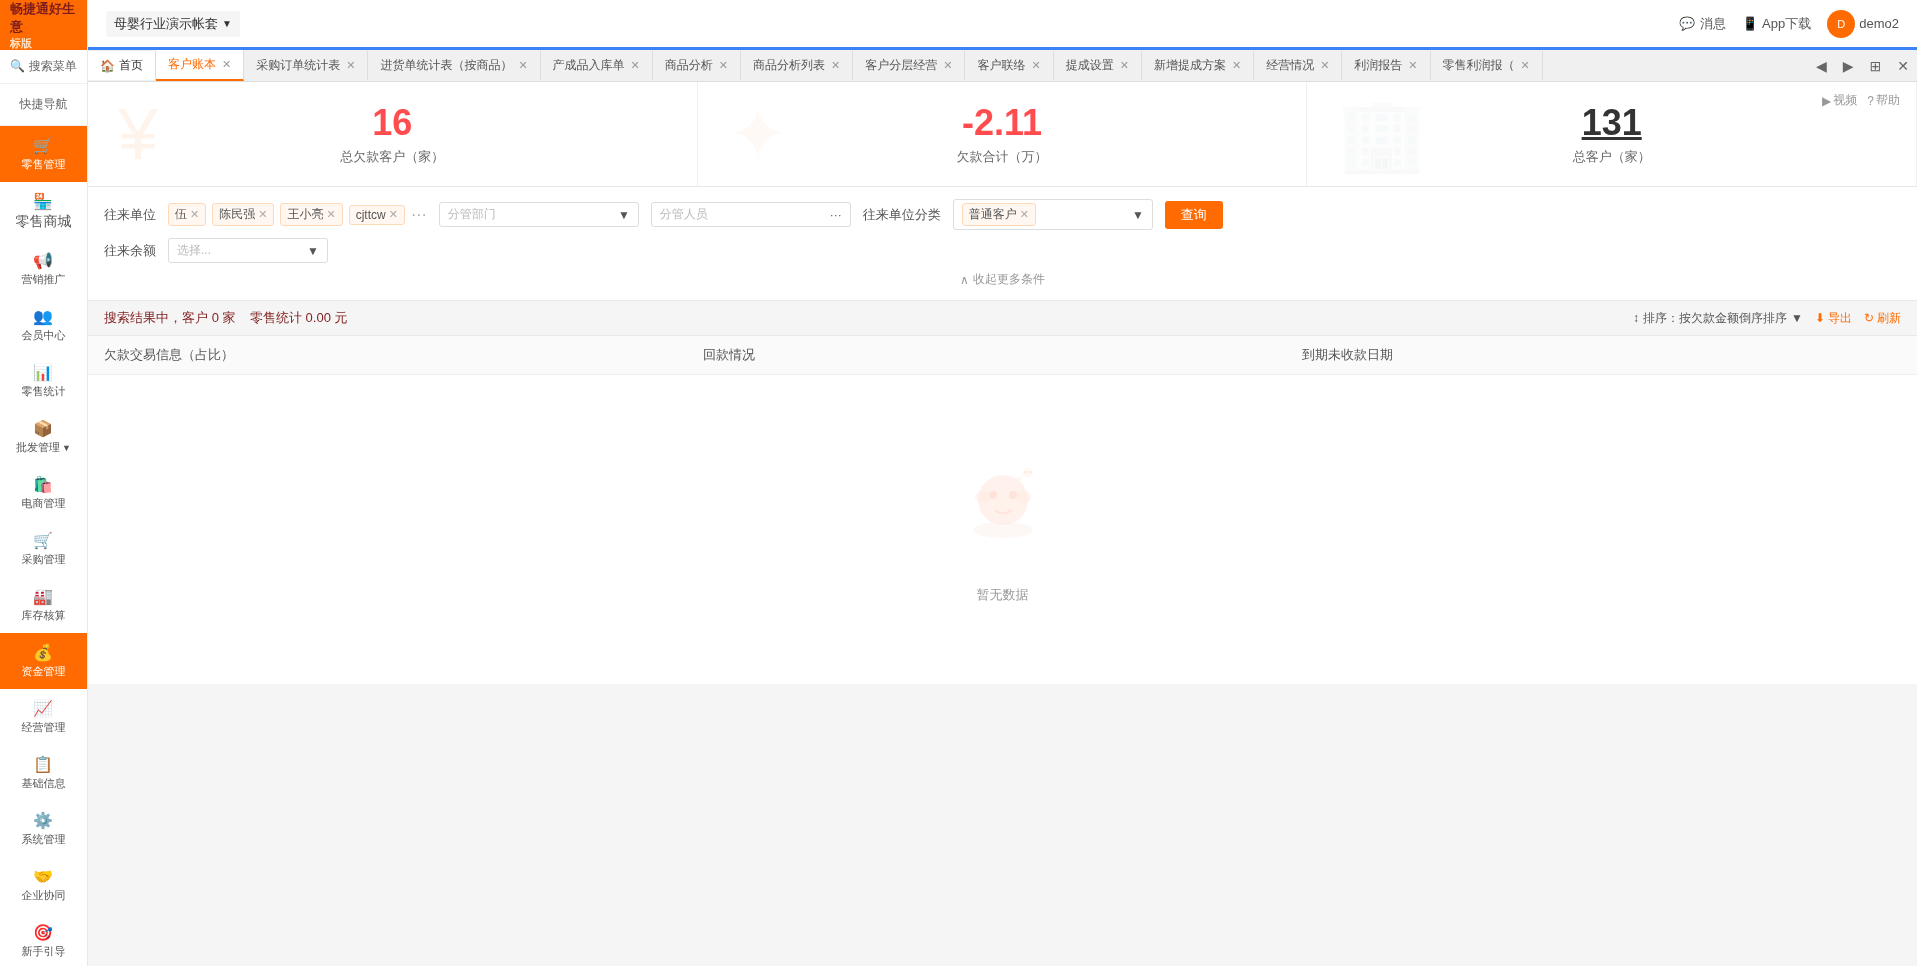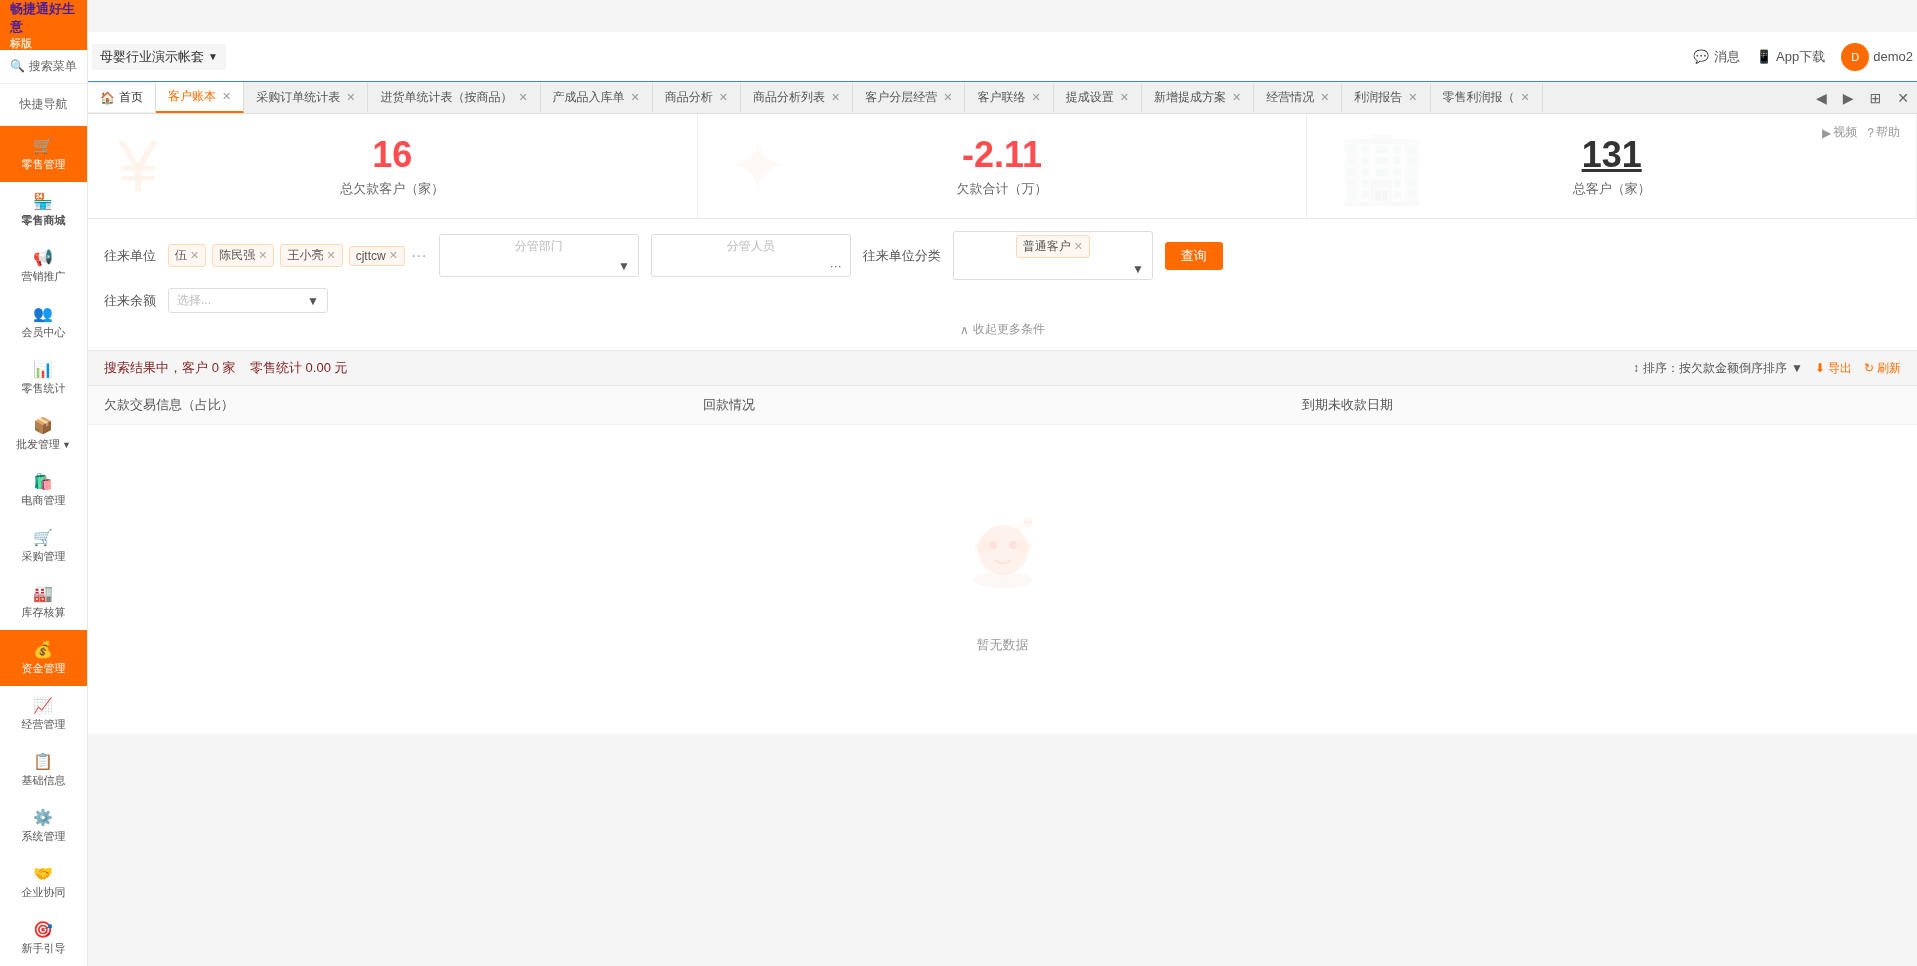--- a/index.html
+++ b/index.html
@@ -15,21 +15,21 @@
     .sidebar-logo-text { color: #fff; font-size: 12px; font-weight: bold; }
     .sidebar-search { padding: 8px; text-align: center; font-size: 12px; color: #666; cursor: pointer; border-bottom: 1px solid #f0f0f0; }
     .sidebar-nav { padding: 6px 0; border-bottom: 1px solid #f0f0f0; }
     .sidebar-nav-item { display: flex; align-items: center; justify-content: center; padding: 6px 4px; font-size: 12px; color: #666; cursor: pointer; }
     .sidebar-menu { flex: 1; overflow-y: auto; }
     .sidebar-menu-item { display: flex; align-items: center; justify-content: center; padding: 10px 4px; font-size: 12px; color: #555; cursor: pointer; flex-direction: column; gap: 2px; }
     .sidebar-menu-item.active { background: #ff6b00; color: #fff; }
     .sidebar-menu-item .menu-icon { font-size: 16px; }
 
     
-    .top-bar { background: #fff; height: 50px; display: flex; align-items: center; padding: 0 4px; border-bottom: 1px solid #3b82f6; justify-content: space-between; margin-top: 32px; }
+    .top-bar { background: #fff; height: 50px; display: flex; align-items: center; padding: 0 18px; border-bottom: 3px solid #3b82f6; justify-content: space-between; }
     .top-bar-left { display: flex; align-items: center; gap: 6px; }
     .top-bar-selector { display: flex; align-items: center; gap: 4px; font-size: 13px; color: #333; cursor: pointer; background: #f5f5f5; padding: 4px 8px; border-radius: 3px; }
     .top-bar-right { display: flex; align-items: center; gap: 16px; font-size: 13px; color: #555; }
     .top-bar-right-item { display: flex; align-items: center; gap: 4px; cursor: pointer; }
     .avatar { width: 28px; height: 28px; border-radius: 50%; background: #ff6b00; display: flex; align-items: center; justify-content: center; color: #fff; font-size: 11px; }
 
     
     .tab-bar { background: #f0f0f0; display: flex; align-items: center; border-bottom: 1px solid #ddd; overflow: hidden; }
     .tab-item { display: flex; align-items: center; gap: 4px; padding: 6px 12px; font-size: 12px; color: #555; cursor: pointer; border-right: 1px solid #ddd; white-space: nowrap; background: #f0f0f0; flex-shrink: 0; }
     .tab-item.active { background: #fff; color: #ff6b00; border-bottom: 2px solid #ff6b00; text-align: center; }
@@ -52,21 +52,21 @@
 
     
     .filter-area { background: #fff; padding: 12px 16px; border-bottom: 1px solid #e8e8e8; }
     .filter-row { display: flex; align-items: center; gap: 12px; margin-bottom: 8px; flex-wrap: wrap; }
     .filter-label { font-size: 13px; color: #555; flex-shrink: 0; }
     .filter-tags { display: flex; gap: 6px; flex-wrap: wrap; align-items: center; }
     .filter-tag { display: flex; align-items: center; gap: 3px; background: #fff7f0; border: 1px solid #ffd8b8; border-radius: 3px; padding: 2px 6px; font-size: 12px; color: #555; }
     .filter-tag-close { color: #aaa; cursor: pointer; font-size: 11px; }
     .filter-more { color: #aaa; cursor: pointer; font-size: 16px; }
     .filter-select { display: flex; align-items: center; border: 1px solid #ddd; border-radius: 3px; padding: 3px 8px; background: #fff; min-width: 120px; cursor: pointer; font-size: 12px; color: #555; gap: 4px; }
-    .filter-select-wide { min-width: 200px; flex-direction: column; }
+    .filter-select-wide { min-width: 200px; }
     .collapse-btn { display: flex; align-items: center; gap: 4px; font-size: 12px; color: #999; cursor: pointer; margin: 0 auto; }
 
     
     .result-bar { background: #f5f5f5; padding: 8px 16px; display: flex; align-items: center; justify-content: space-between; border-bottom: 1px solid #e8e8e8; }
     .result-info { font-size: 13px; color: #555; }
     .result-info span { color: #7f1d1d; }
     .result-actions { display: flex; align-items: center; gap: 12px; font-size: 12px; color: #555; }
     .result-sort { display: flex; align-items: center; gap: 4px; cursor: pointer; }
     .result-export { display: flex; align-items: center; gap: 3px; cursor: pointer; color: #ff6b00; }
     .result-refresh { display: flex; align-items: center; gap: 3px; cursor: pointer; color: #ff6b00; }
@@ -86,40 +86,40 @@
     .query-btn { background: #ff6b00; color: #fff; border: none; border-radius: 3px; padding: 5px 16px; font-size: 13px; cursor: pointer; }
   </style>
 </head>
 <body>
 
 <div class="app-container">
 
   <div class="sidebar">
     <div class="sidebar-logo">
       <div class="sidebar-logo-text">
-        <div style="font-size:13px; font-weight:bold; color:#4c1d95;">畅捷通好生意</div>
+        <div style="font-size:13px; font-weight:bold; color:#7f1d1d;">畅捷通好生意</div>
         <div style="font-size:11px; color:#ffe0c0;">标版</div>
       </div>
     </div>
     <div class="sidebar-search">
       <span style="color:#ff6b00;">🔍</span> <span>搜索菜单</span>
     </div>
     <div class="sidebar-nav">
       <div class="sidebar-nav-item">
         <span>快捷导航</span>
       </div>
     </div>
     <div class="sidebar-menu">
       <div class="sidebar-menu-item active">
         <span class="menu-icon">🛒</span>
         <span style="font-size:11px;">零售管理</span>
       </div>
       <div class="sidebar-menu-item">
         <span class="menu-icon">🏪</span>
-        <span style="font-size:11px;font-weight:bold;">零售商城</span>
+        <span style="font-size:14px;">零售商城</span>
       </div>
       <div class="sidebar-menu-item">
         <span class="menu-icon">📢</span>
         <span style="font-size:11px;">营销推广</span>
       </div>
       <div class="sidebar-menu-item">
         <span class="menu-icon">👥</span>
         <span style="font-size:11px;">会员中心</span>
       </div>
       <div class="sidebar-menu-item">

